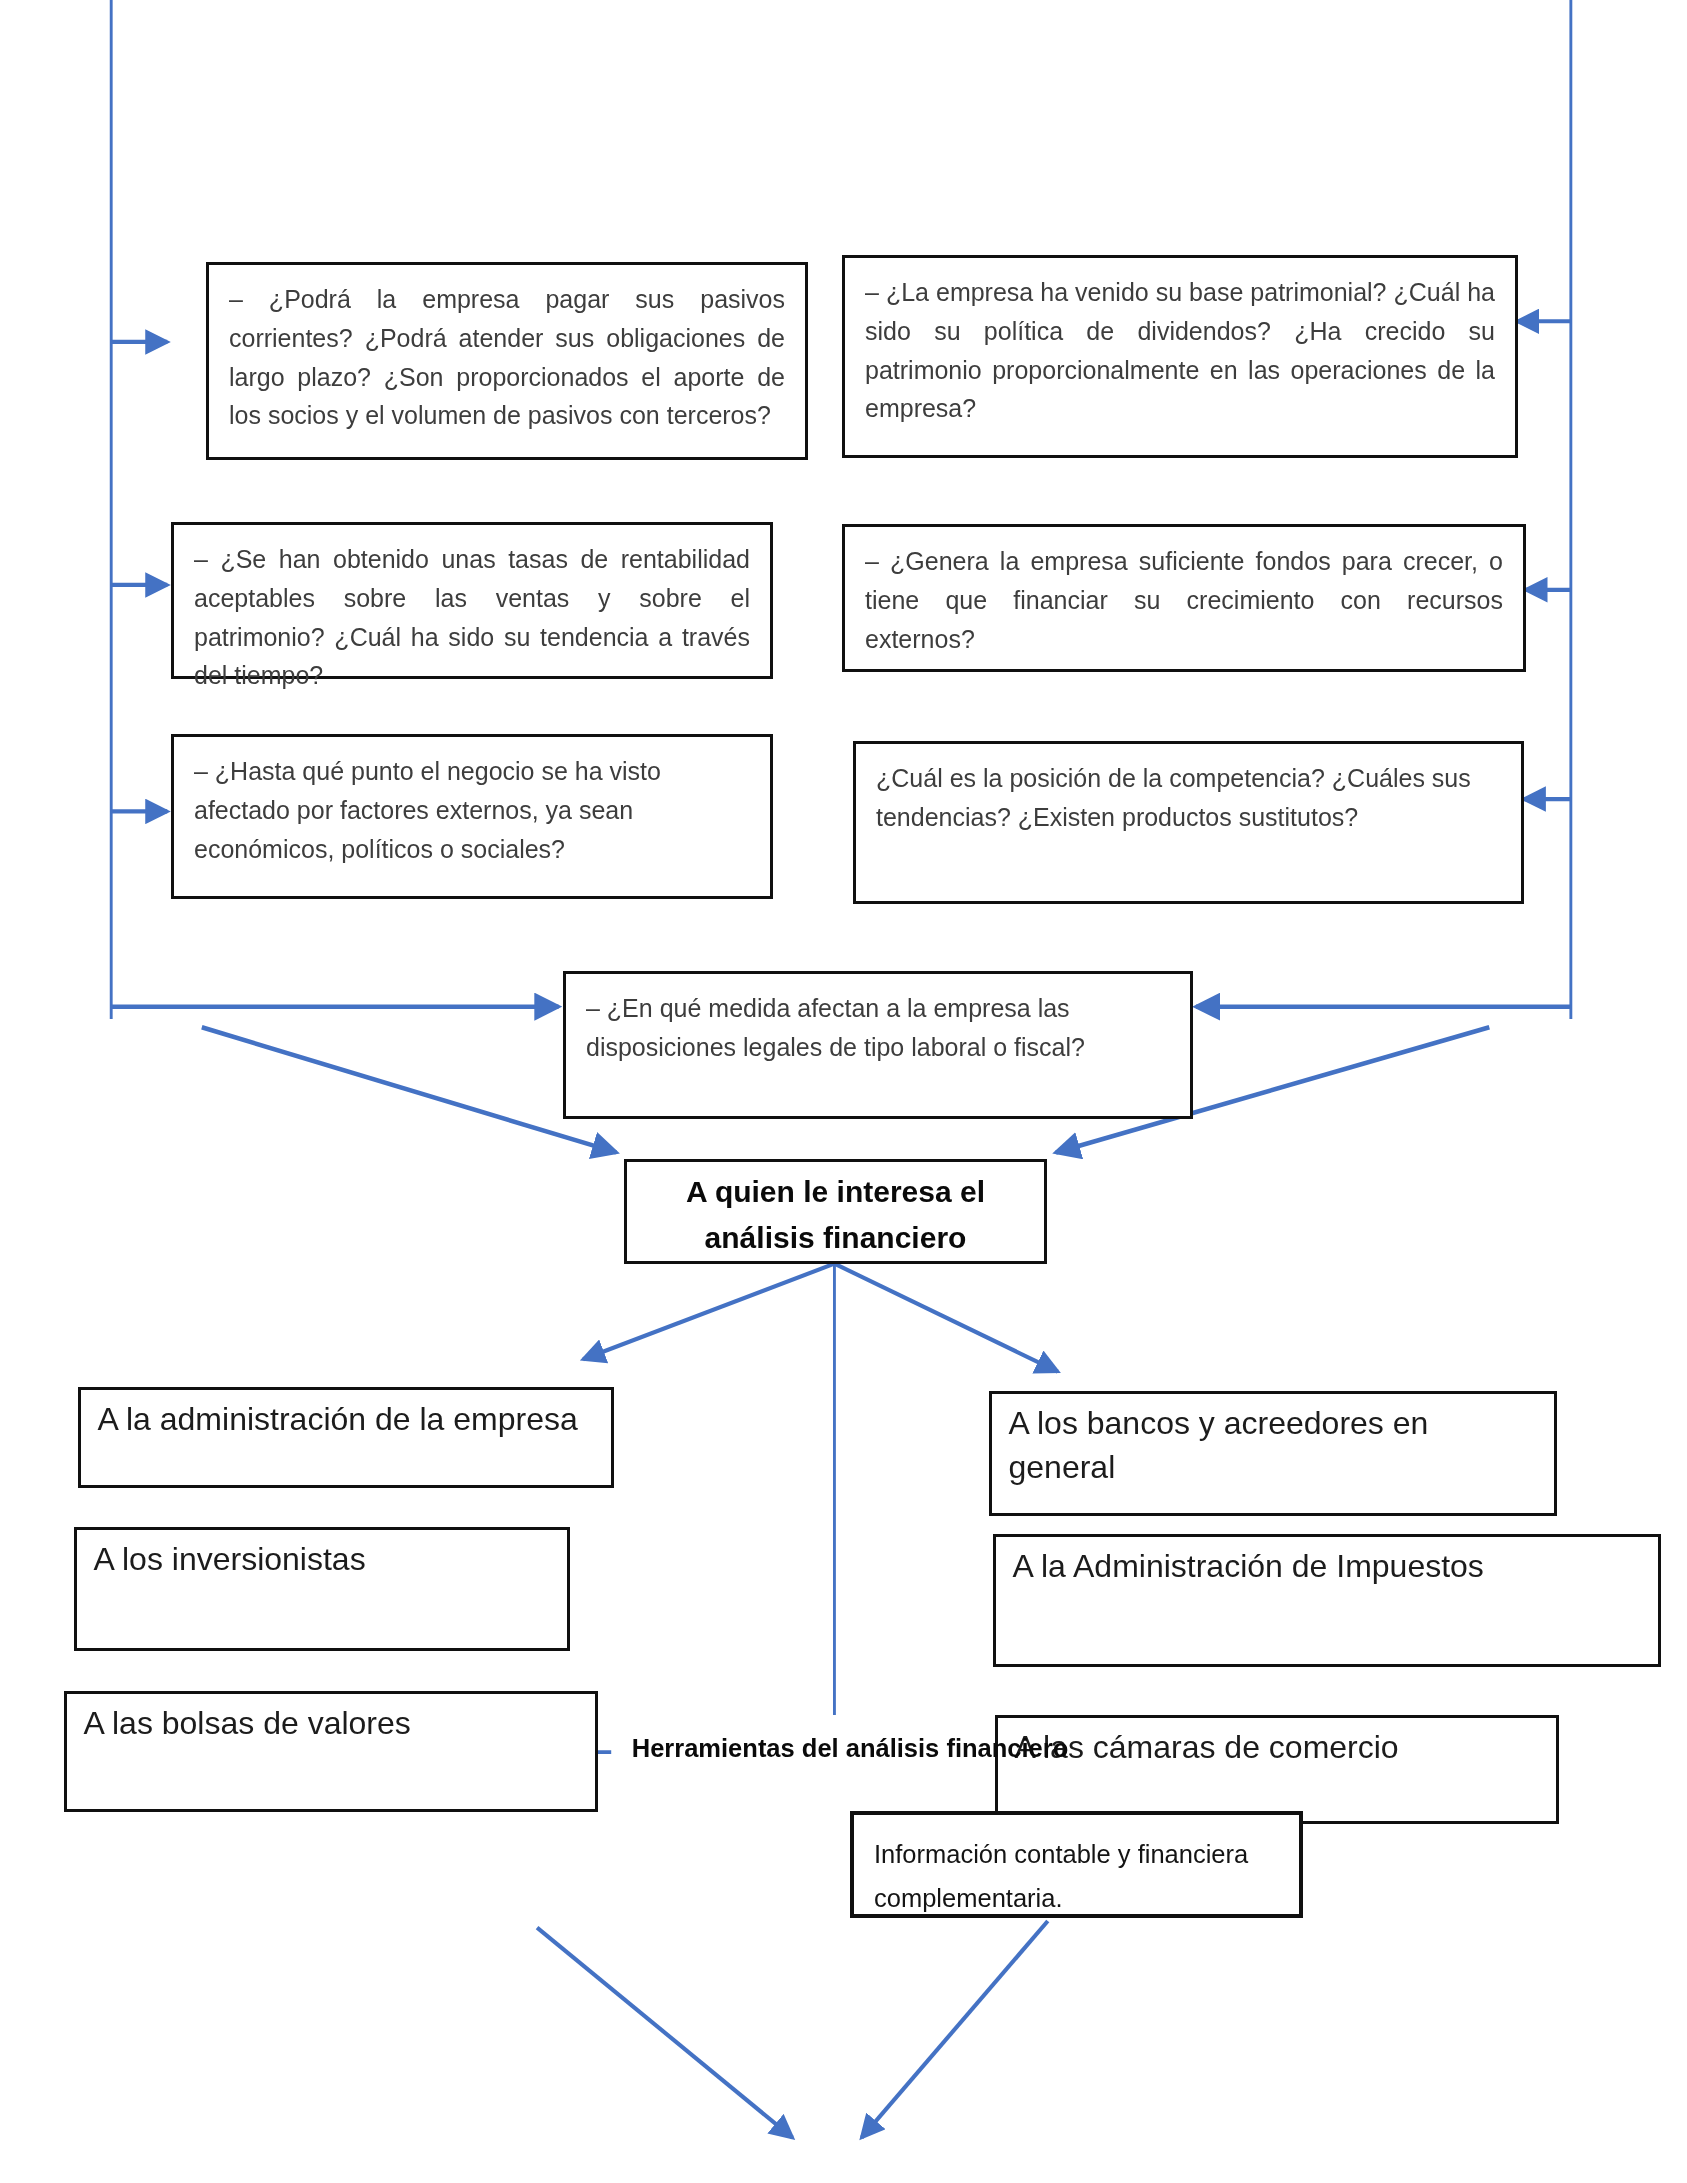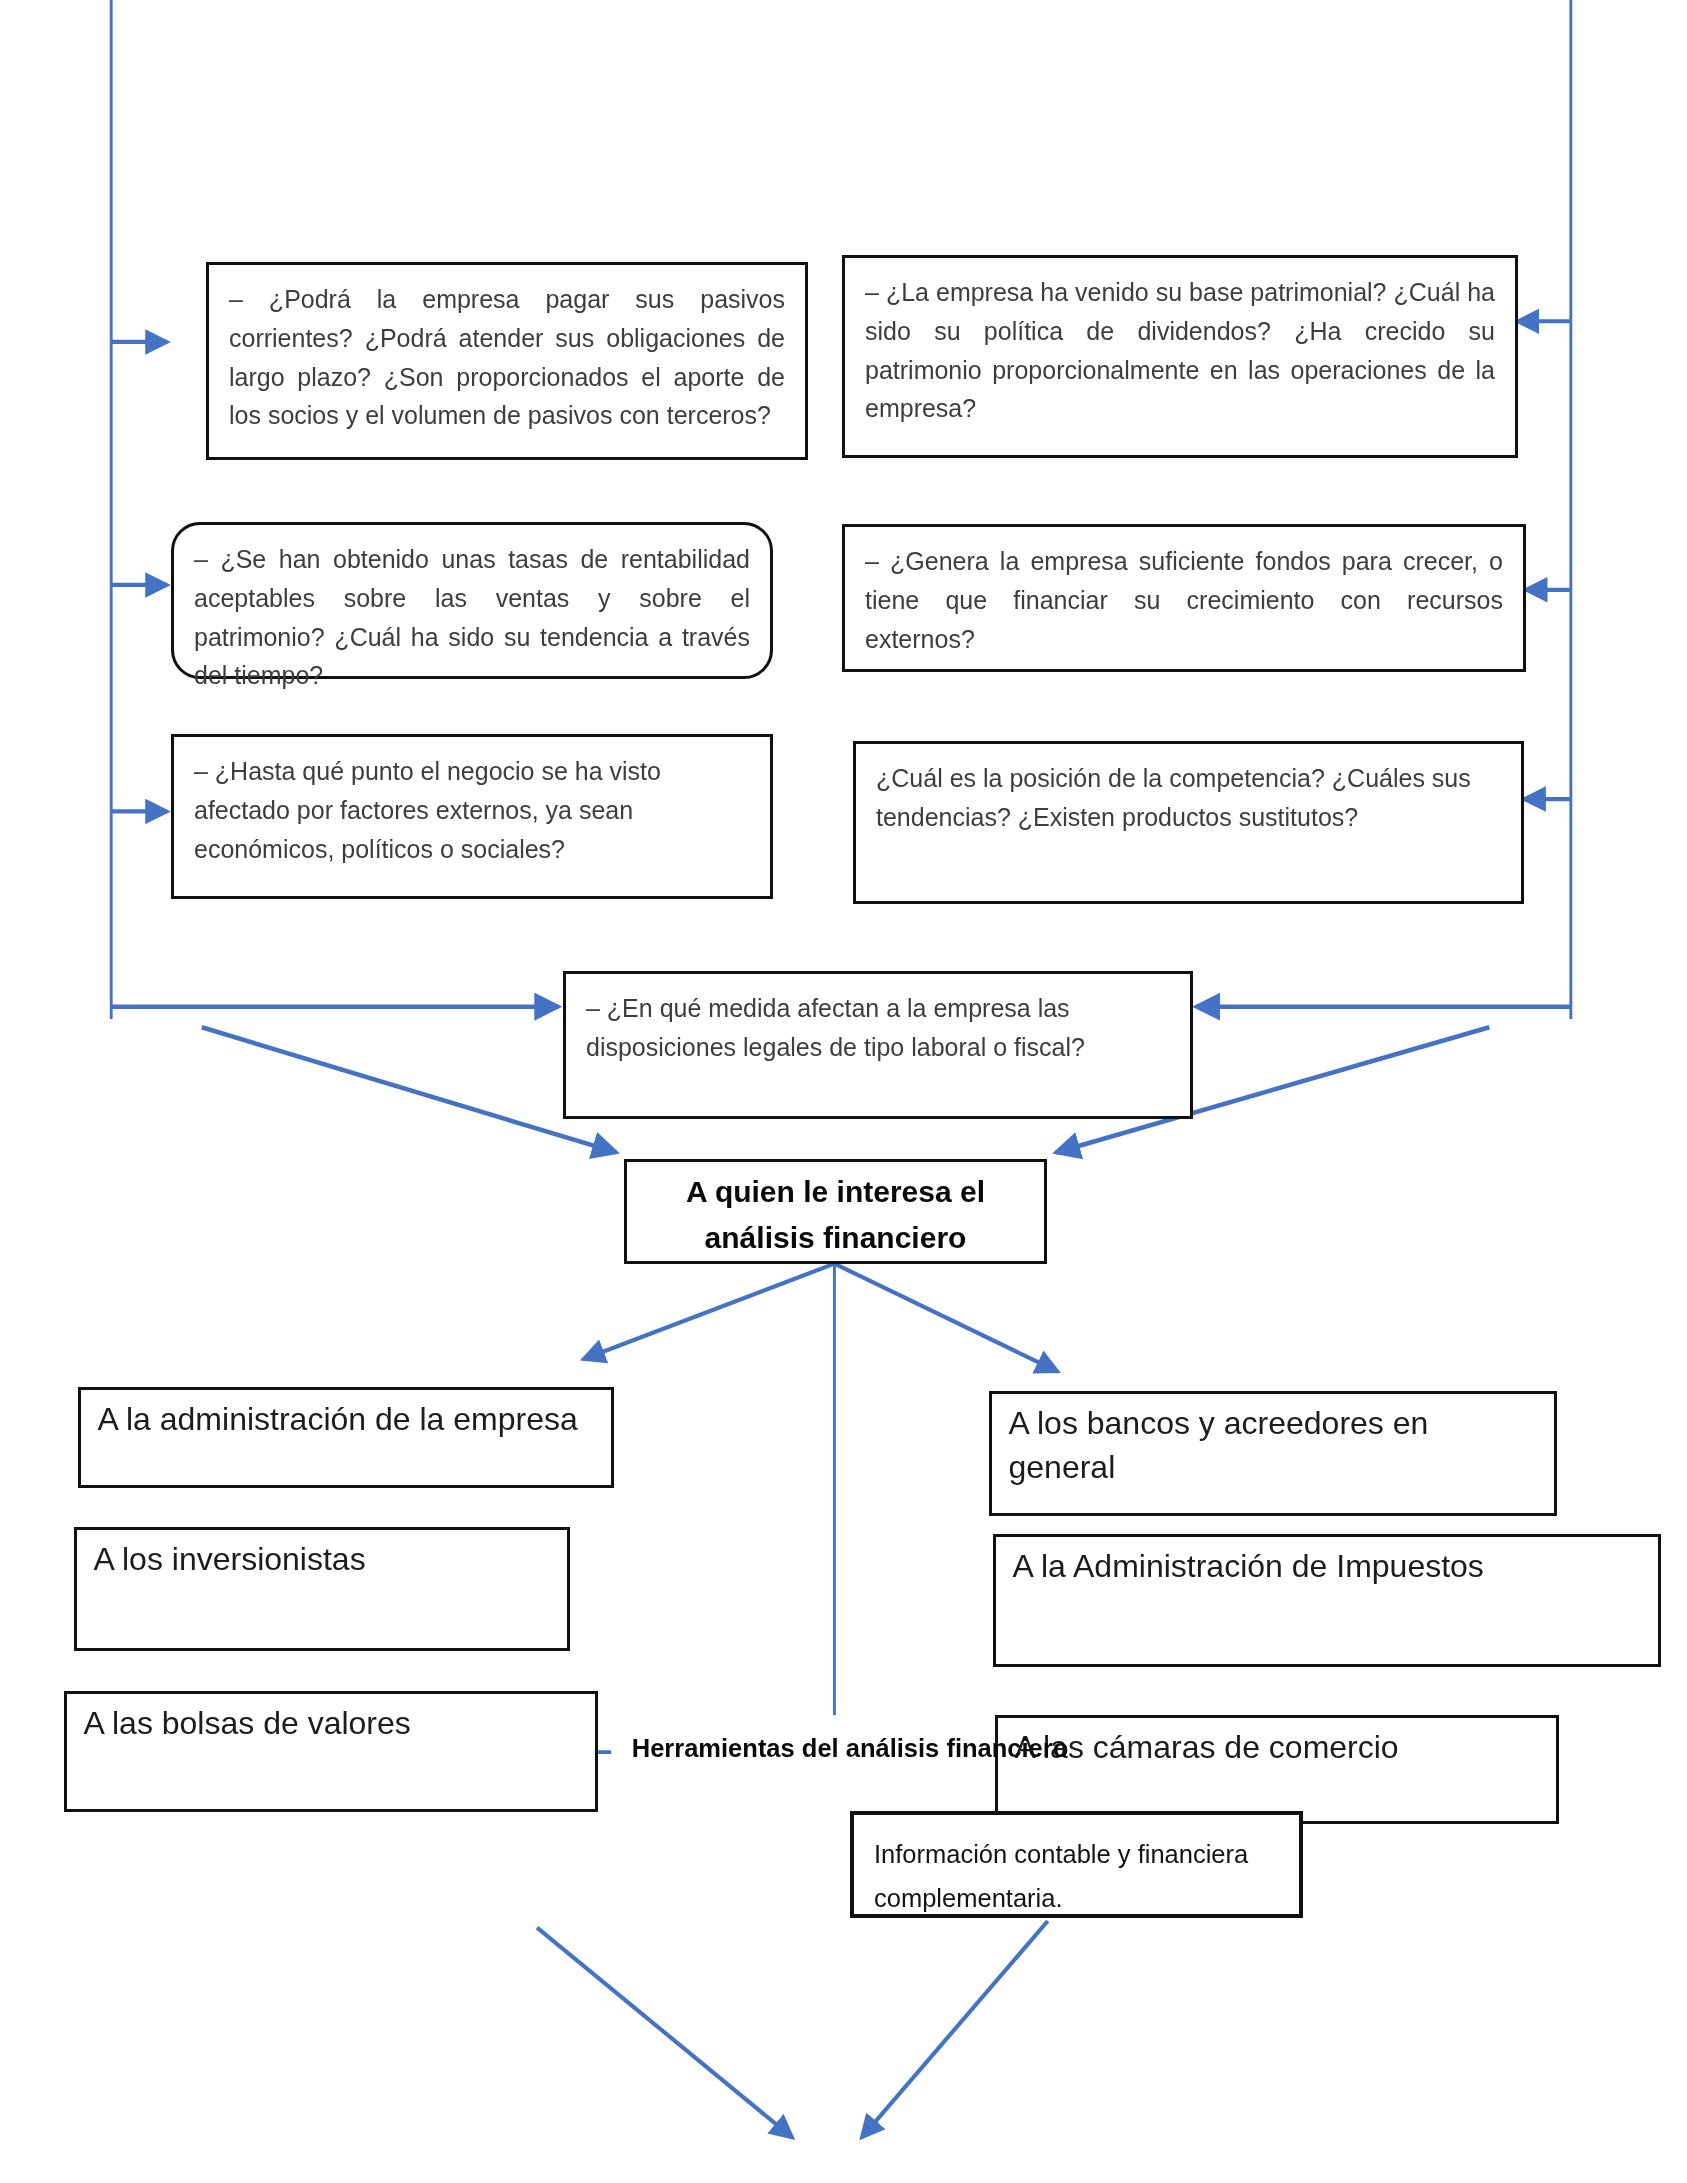--- a/index.html
+++ b/index.html
@@ -52,21 +52,21 @@
     <polyline points="742,2127 565,2127 565,2190" fill="none" stroke="#4472c4" stroke-width="4.5" marker-end="url(#ah)"></polyline>
     <polyline points="1322,2127 1447,2127 1447,2190" fill="none" stroke="#4472c4" stroke-width="4.5" marker-end="url(#ah)"></polyline>
 
     <line x1="652" y1="2340" x2="962" y2="2595" stroke="#4472c4" stroke-width="5" marker-end="url(#ah)"></line>
     <line x1="1272" y1="2332" x2="1046" y2="2595" stroke="#4472c4" stroke-width="5" marker-end="url(#ah)"></line>
   </svg>
 
   <div class="box qbox" style="left:171px;top:262px;width:602px;height:198px;margin-left:35px;">
     <div class="txt">– ¿Podrá la empresa pagar sus pasivos corrientes? ¿Podrá atender sus obligaciones de largo plazo? ¿Son proporcionados el aporte de los socios y el volumen de pasivos con terceros?</div>
   </div>
-  <div class="box qbox" style="left:171px;top:522px;width:602px;height:157px;border-radius:29px;">
+  <div class="box qbox" style="left:171px;top:522px;width:602px;height:157px;">
     <div class="txt">– ¿Se han obtenido unas tasas de rentabilidad aceptables sobre las ventas y sobre el patrimonio? ¿Cuál ha sido su tendencia a través del tiempo?</div>
   </div>
   <div class="box qbox qbox-plain" style="left:171px;top:734px;width:602px;height:165px;">
     <div class="txt">– ¿Hasta qué punto el negocio se ha visto afectado por factores externos, ya sean económicos, políticos o sociales?</div>
   </div>
 
   <div class="box qbox" style="left:842px;top:255px;width:676px;height:203px;">
     <div class="txt">– ¿La empresa ha venido su base patrimonial? ¿Cuál ha sido su política de dividendos? ¿Ha crecido su patrimonio proporcionalmente en las operaciones de la empresa?</div>
   </div>
   <div class="box qbox" style="left:842px;top:524px;width:684px;height:148px;">

